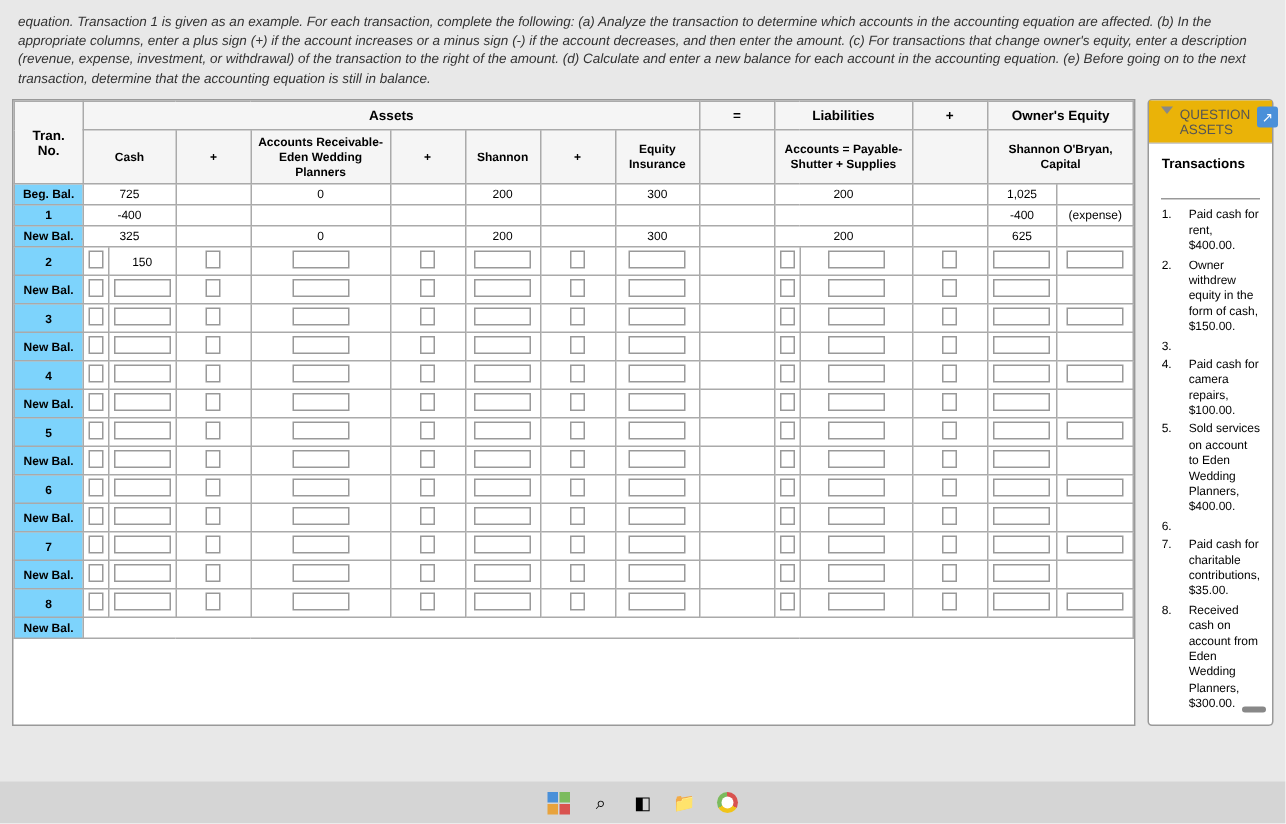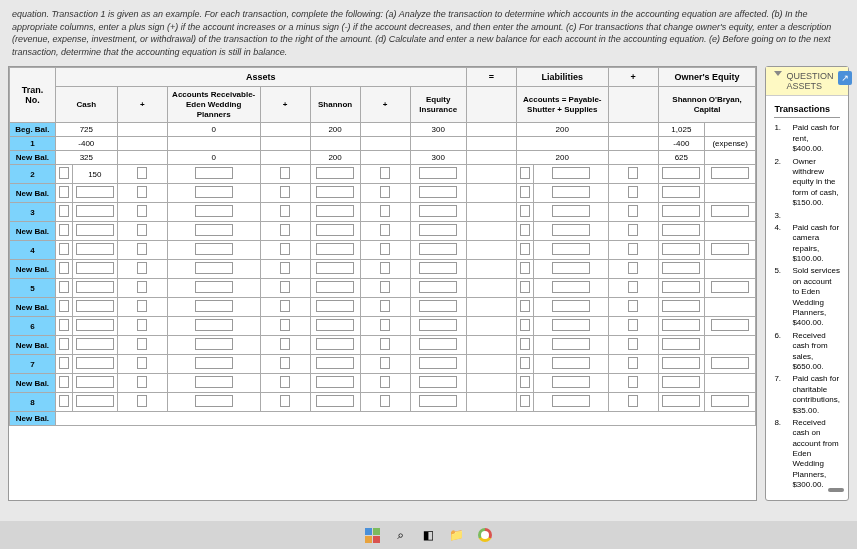--- a/index.html
+++ b/index.html
@@ -85,21 +85,21 @@
     .desc-cell { min-width: 50px; }
     
     .side-panel {
       flex: 1;
       background: #fff;
       border: 1px solid #999;
       border-radius: 3px;
       position: relative;
     }
     .panel-header {
-      background: #fef9c3;
+      background: #eab308;
       padding: 4px 8px;
       font-size: 9px;
       color: #555;
       border-bottom: 1px solid #ccc;
       display: flex;
       align-items: flex-start;
       gap: 4px;
     }
     .panel-header .tri {
       width: 0; height: 0;
@@ -107,21 +107,21 @@
       border-right: 4px solid transparent;
       border-top: 5px solid #888;
     }
     .panel-body {
       padding: 8px;
       font-size: 8px;
     }
     .panel-title {
       font-weight: bold;
       border-bottom: 1px solid #999;
-      padding-bottom: 3px;
+      padding-bottom: 18px;
       margin-bottom: 4px;
       font-size: 9px;
     }
     .trans-list { list-style: none; }
     .trans-list li {
       display: flex;
       gap: 8px;
       padding: 1px 0;
       line-height: 1.3;
     }
@@ -522,21 +522,20 @@
         <li>
             <span class="trans-num">4.</span>
             <span>Paid cash for camera repairs, $100.00.</span>
           </li>
         <li>
             <span class="trans-num">5.</span>
             <span>Sold services on account to Eden Wedding Planners, $400.00.</span>
           </li>
         <li>
             <span class="trans-num">6.</span>
-            <span>Received cash from sales, $650.00.</span>
           </li>
         <li>
             <span class="trans-num">7.</span>
             <span>Paid cash for charitable contributions, $35.00.</span>
           </li>
         <li>
             <span class="trans-num">8.</span>
             <span>Received cash on account from Eden Wedding Planners, $300.00.</span>
           </li>
       </ul>

